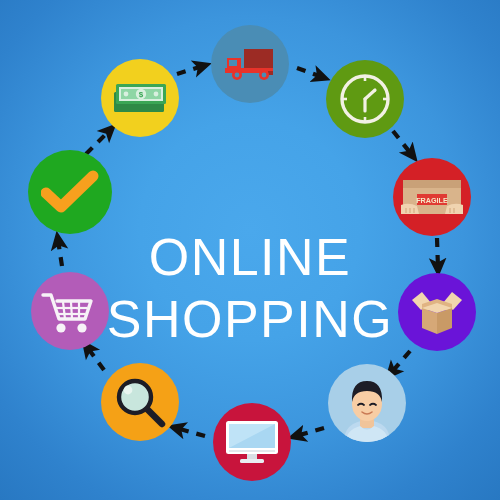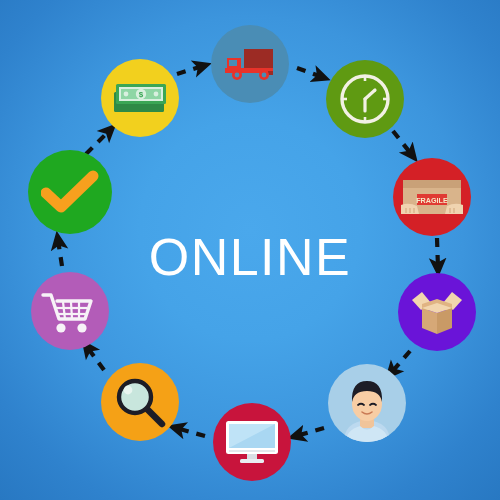--- a/index.html
+++ b/index.html
@@ -191,15 +191,16 @@
       <rect x="10" y="11" width="40" height="10" fill="#8fd6a5"></rect>
       <circle cx="30" cy="16" r="5.2" fill="#d9f0df"></circle>
       <text x="30" y="19.4" font-family="'Liberation Sans',sans-serif" font-size="8" font-weight="bold" fill="#3aa655" text-anchor="middle">$</text>
       <circle cx="15" cy="16" r="2.4" fill="#d9f0df"></circle>
       <circle cx="45" cy="16" r="2.4" fill="#d9f0df"></circle>
     </svg>
   </div>
 
   <div id="wordmark">
     <span class="l1">ONLINE</span>
+    <span class="l2">SHOPPING</span>
   </div>
 
 </div>
 
 </body></html>

